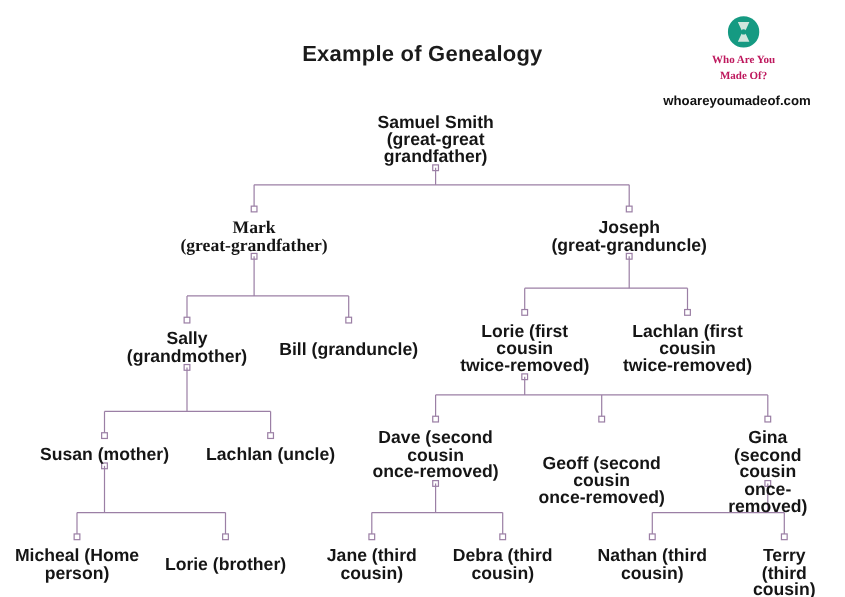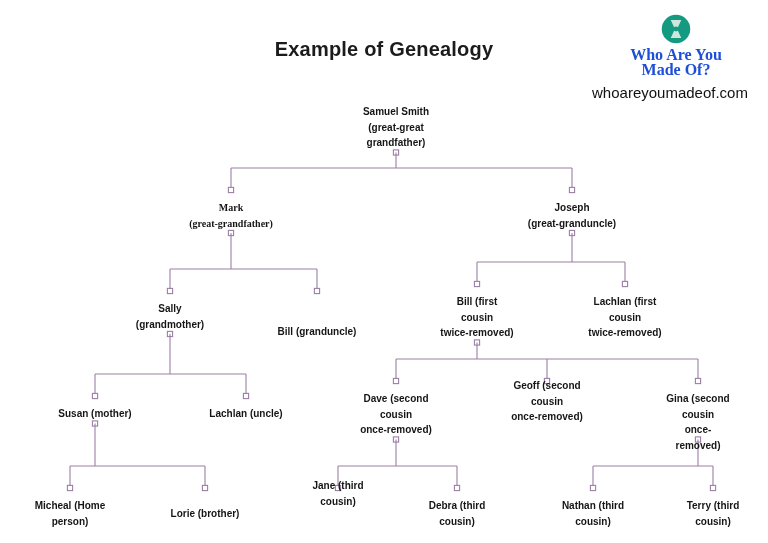--- a/index.html
+++ b/index.html
@@ -38,47 +38,47 @@
   }
   #brand-logo {
     width: 30px;
     height: 30px;
     margin: 0 auto 3px auto;
     display: block;
   }
   #brand-name {
     font-family: "Liberation Serif", serif;
     font-weight: bold;
-    font-size: 16px;
+    font-size: 10px;
     line-height: 15px;
-    color: #1d4ed8;
+    color: #be185d;
     white-space: pre-line;
   }
   #brand-url {
     position: absolute;
     right: 18px;
     top: 84px;
     width: 160px;
     text-align: center;
-    font-size: 15px;
-    font-weight: normal;
+    font-size: 12px;
+    font-weight: bold;
     color: #111111;
   }
   
   #links {
     position: absolute;
     left: 0;
     top: 0;
     width: 768px;
     height: 543px;
   }
   .node {
     position: absolute;
     text-align: center;
-    font-size: 10px;
+    font-size: 16px;
     line-height: 15.5px;
     font-weight: bold;
     color: #151515;
     white-space: pre-line;
     transform: translateX(-50%);
   }
 </style>
 </head>
 <body>
 
@@ -162,42 +162,42 @@
   <div id="nodes">
       <div class="node" style="left: 396px; top: 104px;">Samuel Smith
 (great-great
 grandfather)</div>
       <div class="node" style="left: 231px; top: 200px; font-family: Liberation Serif, serif;">Mark
 (great-grandfather)</div>
       <div class="node" style="left: 572px; top: 200px;">Joseph
 (great-granduncle)</div>
       <div class="node" style="left: 170px; top: 301px;">Sally
 (grandmother)</div>
-      <div class="node" style="left: 317px; top: 324px;">Bill (granduncle)</div>
-      <div class="node" style="left: 477px; top: 294px;">Bill (first
+      <div class="node" style="left: 317px; top: 311px;">Bill (granduncle)</div>
+      <div class="node" style="left: 477px; top: 294px;">Lorie (first
 cousin
 twice-removed)</div>
       <div class="node" style="left: 625px; top: 294px; text-align: center;">Lachlan (first
 cousin
 twice-removed)</div>
       <div class="node" style="left: 95px; top: 406px;">Susan (mother)</div>
       <div class="node" style="left: 246px; top: 406px;">Lachlan (uncle)</div>
       <div class="node" style="left: 396px; top: 391px;">Dave (second
 cousin
 once-removed)</div>
-      <div class="node" style="left: 547px; top: 378px;">Geoff (second
+      <div class="node" style="left: 547px; top: 414px;">Geoff (second
 cousin
 once-removed)</div>
       <div class="node" style="left: 698px; top: 391px;">Gina (second
 cousin
 once-removed)</div>
       <div class="node" style="left: 70px; top: 498px;">Micheal (Home
 person)</div>
       <div class="node" style="left: 205px; top: 506px;">Lorie (brother)</div>
-      <div class="node" style="left: 338px; top: 478px;">Jane (third
+      <div class="node" style="left: 338px; top: 498px;">Jane (third
 cousin)</div>
       <div class="node" style="left: 457px; top: 498px;">Debra (third
 cousin)</div>
       <div class="node" style="left: 593px; top: 498px;">Nathan (third
 cousin)</div>
       <div class="node" style="left: 713px; top: 498px;">Terry (third
 cousin)</div>
     </div>
 
 </div>

